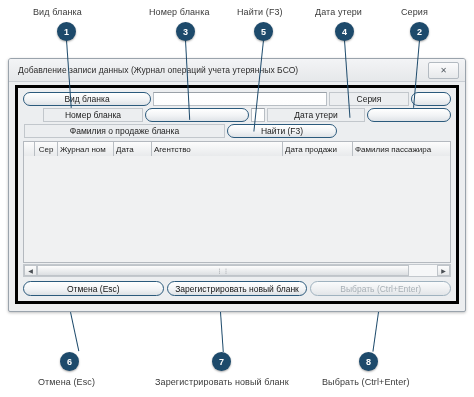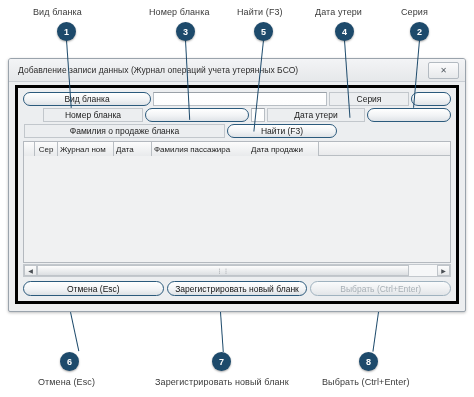--- a/index.html
+++ b/index.html
@@ -316,22 +316,23 @@
         <div class="pill" style="width:110px;">Найти (F3)</div>
         <div style="width:112px;"></div>
       </div>
 
       <div id="grid">
         <div id="grid-head">
           <div class="th" style="width:11px;"></div>
           <div class="th center" style="width:23px;">Сер</div>
           <div class="th" style="width:56px;">Журнал ном</div>
           <div class="th" style="width:38px;">Дата</div>
+          <div class="th" style="flex:1;">Агентство</div>
+          <div class="th" style="width:70px;">Дата продажи</div>
           <div class="th" style="width:97px; border-right:none;">Фамилия пассажира</div>
-          <div class="th" style="width:70px;">Дата продажи</div>
         </div>
         <div id="grid-body"></div>
       </div>
 
       <div id="hscroll">
         <div class="sb-arrow">◀</div>
         <div id="sb-track">
           <div id="sb-thumb">⋮⋮</div>
         </div>
         <div class="sb-arrow">▶</div>

